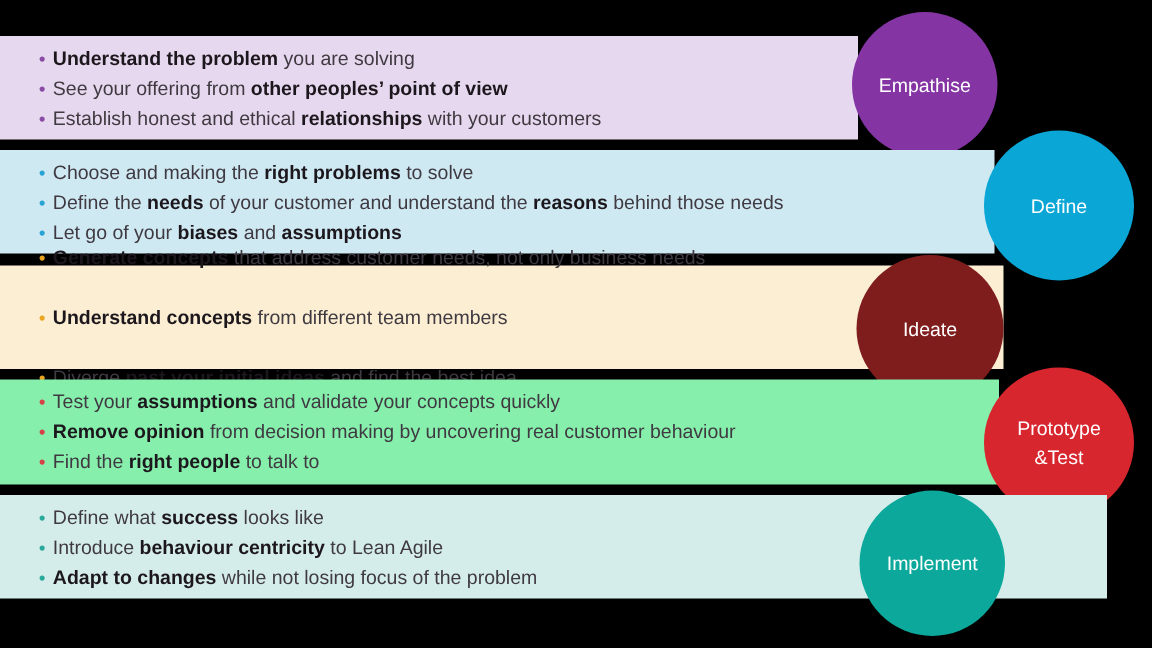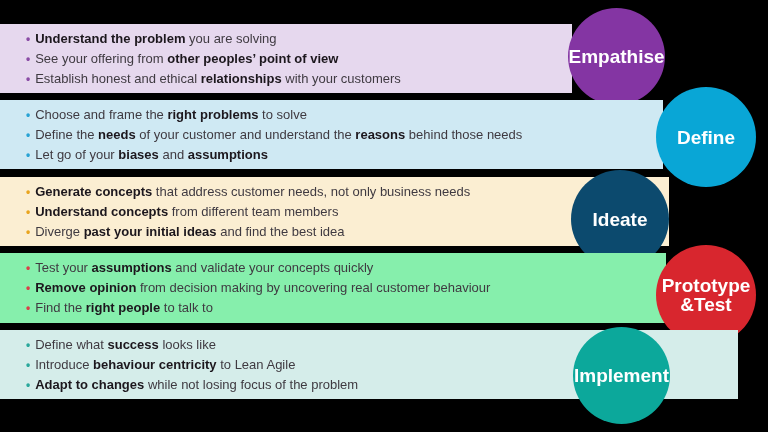--- a/index.html
+++ b/index.html
@@ -27,51 +27,51 @@
     color: #3f3a41; white-space: nowrap;
   }
   .bullet { font-weight: 700; margin-right: 5px; font-size: 12px; }
   .seg { color: #3f3a41; }
   .seg-b { font-weight: 700; color: #1c171d; }
 
   .circle {
     position: absolute; border-radius: 50%;
     display: flex; align-items: center; justify-content: center;
     text-align: center; color: #ffffff;
-    font-weight: 700; font-size: 19px; line-height: 19px;
+    font-weight: 400; font-size: 13px; line-height: 19px;
     white-space: pre-line;
   }
   .circ1 { left: 568px; top: 8px;   width: 97px;  height: 97px; }
   .circ2 { left: 656px; top: 87px;  width: 100px; height: 100px; }
   .circ3 { left: 571px; top: 170px; width: 98px;  height: 98px; }
   .circ4 { left: 656px; top: 245px; width: 100px; height: 100px; }
   .circ5 { left: 573px; top: 327px; width: 97px;  height: 97px; }
 </style>
 </head>
 <body>
 
 <div id="stage">
     <div class="band band1" style="background: rgb(230, 216, 238);">
       <div class="line"><span class="bullet" style="color: rgb(138, 75, 165);">•</span><span class="seg seg-b">Understand the problem</span><span class="seg"> you are solving</span></div>
       <div class="line"><span class="bullet" style="color: rgb(138, 75, 165);">•</span><span class="seg">See your offering from </span><span class="seg seg-b">other peoples’ point of view</span></div>
       <div class="line"><span class="bullet" style="color: rgb(138, 75, 165);">•</span><span class="seg">Establish honest and ethical </span><span class="seg seg-b">relationships</span><span class="seg"> with your customers</span></div>
     </div>
     <div class="circle circ1" style="background: rgb(132, 53, 163);">Empathise</div>
     <div class="band band2" style="background: rgb(207, 233, 243);">
-      <div class="line"><span class="bullet" style="color: rgb(41, 163, 212);">•</span><span class="seg">Choose and frame the </span><span class="seg seg-b">right problems</span><span class="seg"> to solve</span></div>
+      <div class="line"><span class="bullet" style="color: rgb(41, 163, 212);">•</span><span class="seg">Choose and making the </span><span class="seg seg-b">right problems</span><span class="seg"> to solve</span></div>
       <div class="line"><span class="bullet" style="color: rgb(41, 163, 212);">•</span><span class="seg">Define the </span><span class="seg seg-b">needs</span><span class="seg"> of your customer and understand the </span><span class="seg seg-b">reasons</span><span class="seg"> behind those needs</span></div>
       <div class="line"><span class="bullet" style="color: rgb(41, 163, 212);">•</span><span class="seg">Let go of your </span><span class="seg seg-b">biases</span><span class="seg"> and </span><span class="seg seg-b">assumptions</span></div>
     </div>
     <div class="circle circ2" style="background: rgb(9, 166, 214);">Define</div>
-    <div class="band band3" style="background: rgb(251, 238, 210);">
+    <div class="band band3" style="background: rgb(251, 238, 210); gap: 20px;">
       <div class="line"><span class="bullet" style="color: rgb(233, 165, 31);">•</span><span class="seg seg-b">Generate concepts</span><span class="seg"> that address customer needs, not only business needs</span></div>
       <div class="line"><span class="bullet" style="color: rgb(233, 165, 31);">•</span><span class="seg seg-b">Understand concepts</span><span class="seg"> from different team members</span></div>
       <div class="line"><span class="bullet" style="color: rgb(233, 165, 31);">•</span><span class="seg">Diverge </span><span class="seg seg-b">past your initial ideas</span><span class="seg"> and find the best idea</span></div>
     </div>
-    <div class="circle circ3" style="background: #0c4a6e;">Ideate</div>
+    <div class="circle circ3" style="background: #7f1d1d;">Ideate</div>
     <div class="band band4" style="background: #86efac;">
       <div class="line"><span class="bullet" style="color: rgb(216, 64, 72);">•</span><span class="seg">Test your </span><span class="seg seg-b">assumptions</span><span class="seg"> and validate your concepts quickly</span></div>
       <div class="line"><span class="bullet" style="color: rgb(216, 64, 72);">•</span><span class="seg seg-b">Remove opinion</span><span class="seg"> from decision making by uncovering real customer behaviour</span></div>
       <div class="line"><span class="bullet" style="color: rgb(216, 64, 72);">•</span><span class="seg">Find the </span><span class="seg seg-b">right people</span><span class="seg"> to talk to</span></div>
     </div>
     <div class="circle circ4" style="background: rgb(216, 38, 46);">Prototype
 &amp;Test</div>
     <div class="band band5" style="background: rgb(213, 237, 234);">
       <div class="line"><span class="bullet" style="color: rgb(42, 168, 156);">•</span><span class="seg">Define what </span><span class="seg seg-b">success</span><span class="seg"> looks like</span></div>
       <div class="line"><span class="bullet" style="color: rgb(42, 168, 156);">•</span><span class="seg">Introduce </span><span class="seg seg-b">behaviour centricity</span><span class="seg"> to Lean Agile</span></div>

